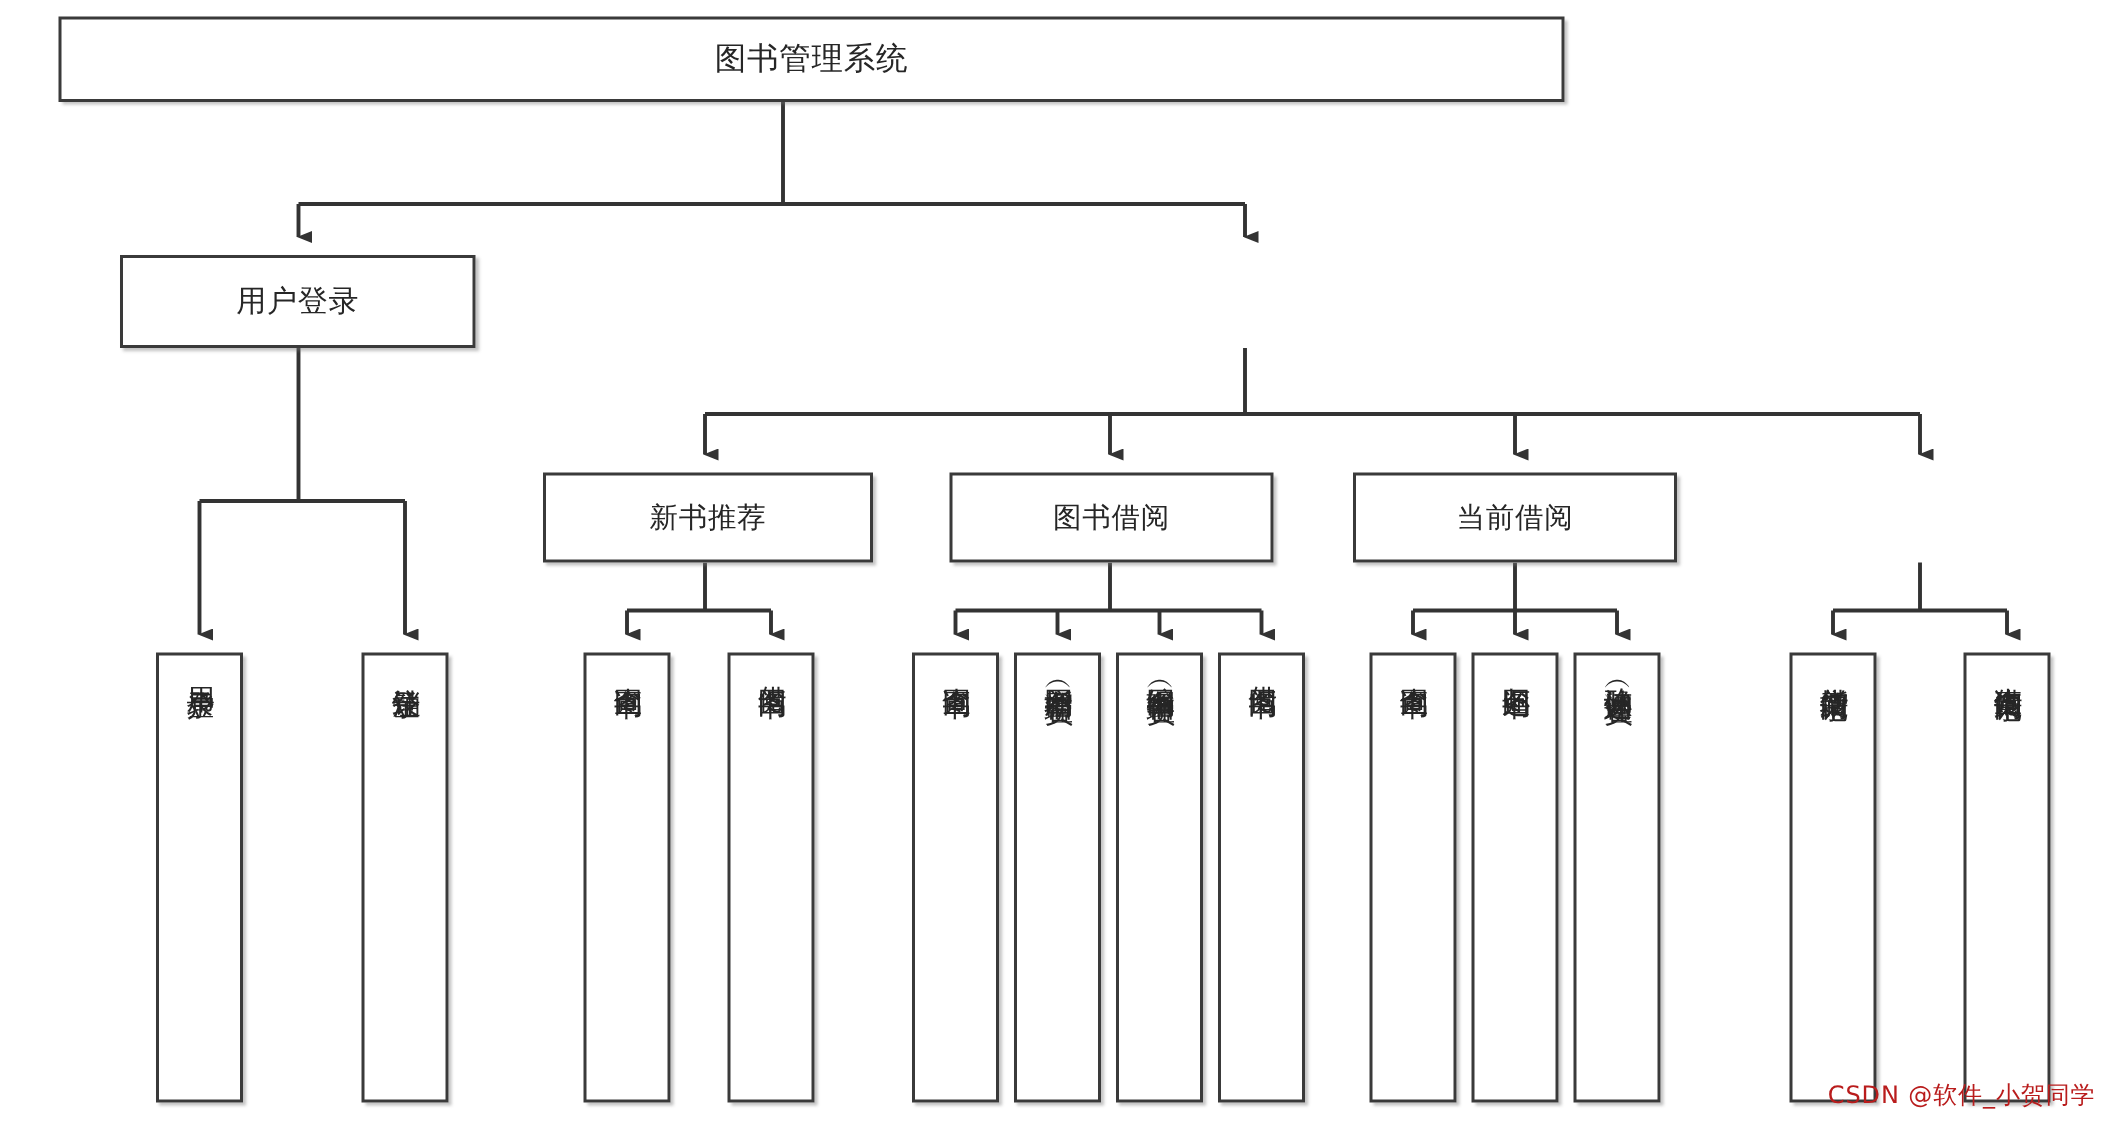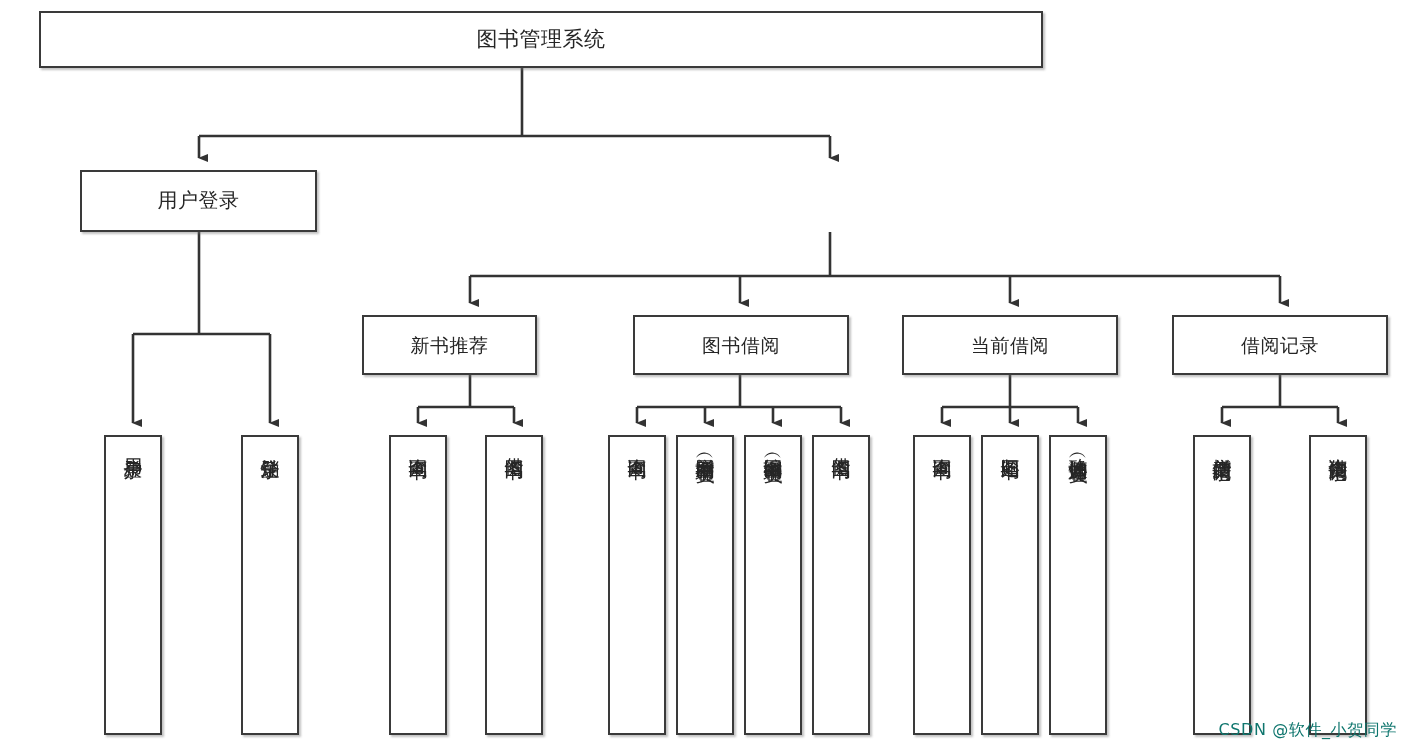--- a/index.html
+++ b/index.html
@@ -72,21 +72,21 @@
     text-orientation: upright;
     line-height: 1.04;
     letter-spacing: 1px;
     white-space: nowrap;
   }
   .watermark {
     position: absolute;
     right: 8px;
     bottom: 6px;
     font-size: 16px;
-    color: #0f766e;
+    color: #b91c1c;
     letter-spacing: 0.6px;
     z-index: 6;
     white-space: nowrap;
   }
 </style>
 </head>
 <body>
 
 <div id="canvas">
 
@@ -141,32 +141,29 @@
   </svg>
 
   <div class="node root">
     <span class="node-label">图书管理系统</span>
   </div>
 
   <div class="node lvl2" style="left:80px; top:170px; width:237px;">
     <span class="node-label">用户登录</span>
   </div>
 
-  <div class="node lvl3" style="left:362px; top:315px; width:175px;">
+  <div class="node lvl3" style="left:362px; top:315px; width:220px;">
     <span class="node-label">新书推荐</span>
   </div>
   <div class="node lvl3" style="left:633px; top:315px; width:216px;align-items:center;">
     <span class="node-label">图书借阅</span>
   </div>
   <div class="node lvl3" style="left:902px; top:315px; width:216px;justify-content:center;">
     <span class="node-label">当前借阅</span>
   </div>
-  <div class="node lvl3" style="left:1172px; top:315px; width:216px;">
-    <span class="node-label">借阅记录</span>
-  </div>
 
   <div class="node leaf" style="left:104px; width:58px;">
     <span class="node-label">用户登录</span>
   </div>
   <div class="node leaf" style="left:241px; width:58px;">
     <span class="node-label">注销登录</span>
   </div>
 
   <div class="node leaf" style="left:389px; width:58px;">
     <span class="node-label">查询图书</span>

